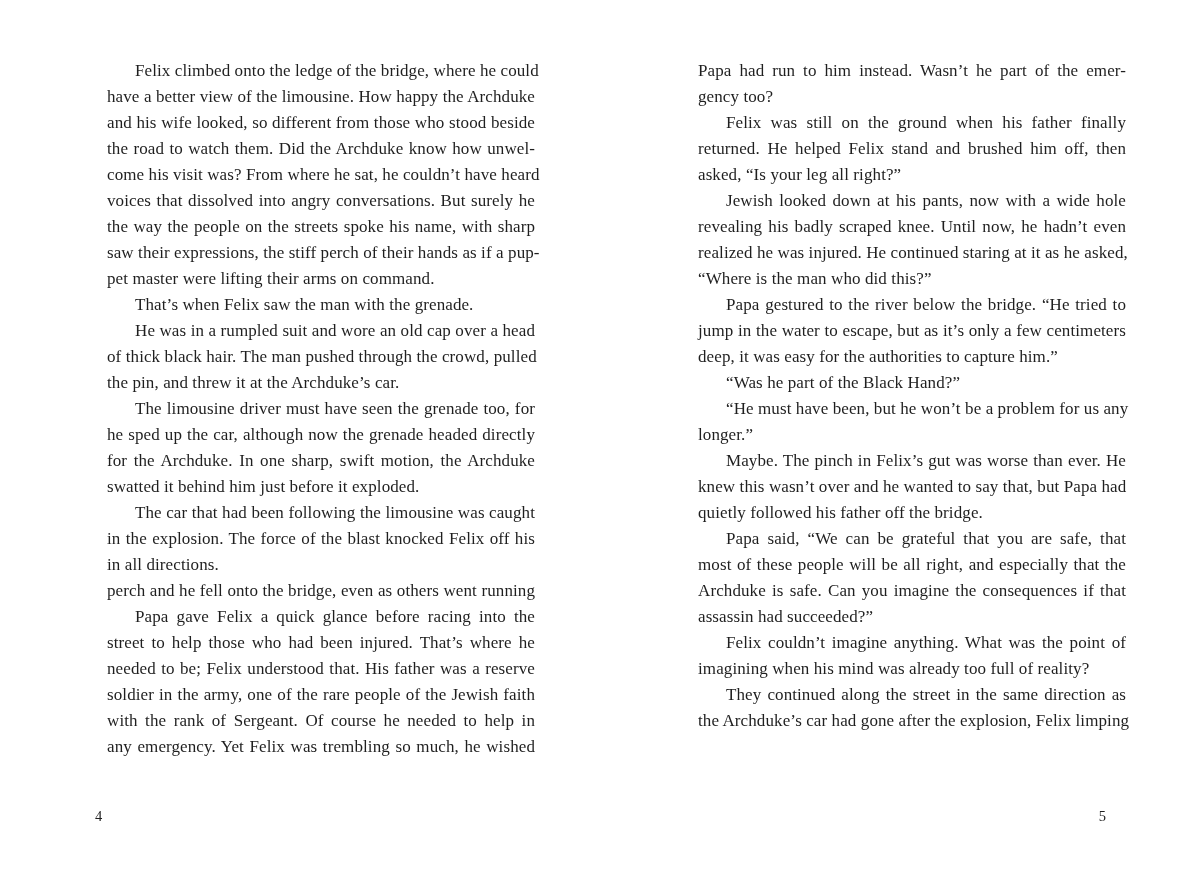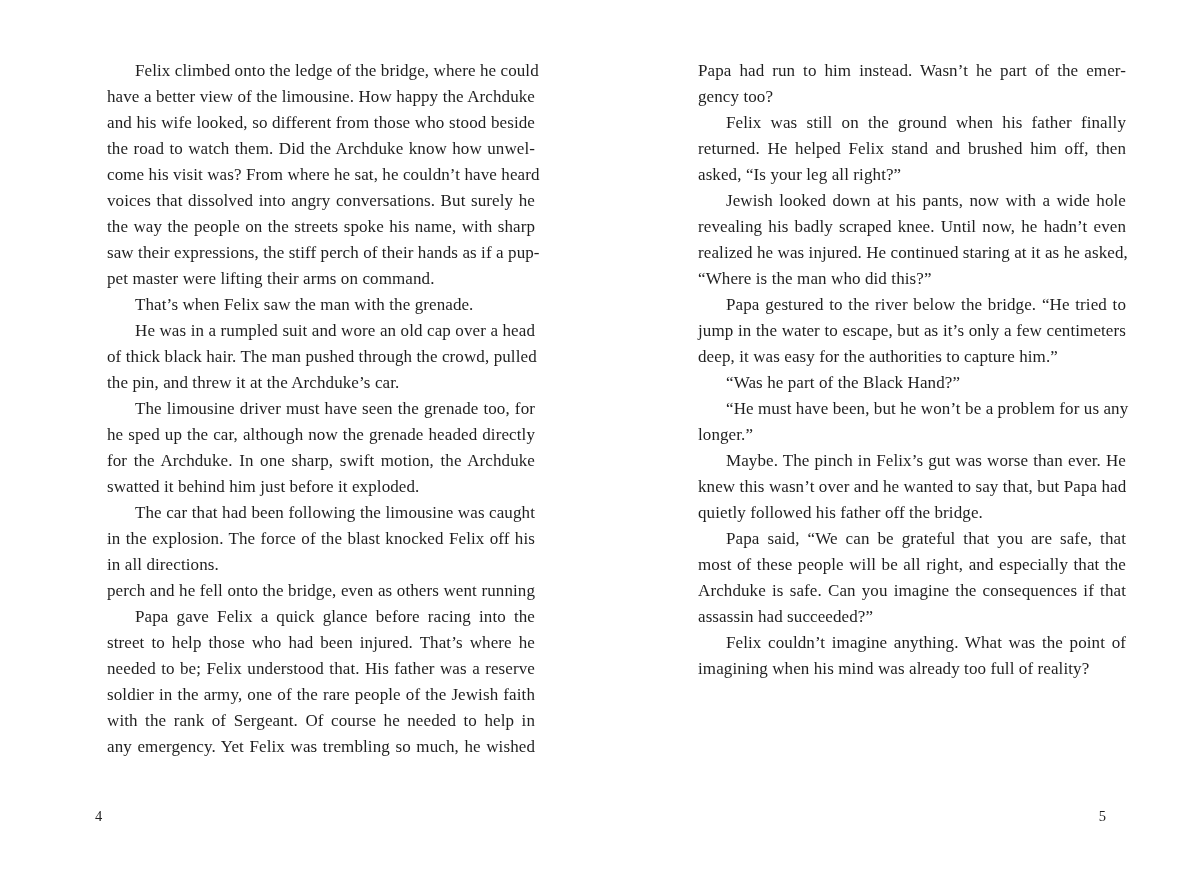--- a/index.html
+++ b/index.html
@@ -141,17 +141,21 @@
         <div class="paragraph">
           <div class="line just indent">Papa said, “We can be grateful that you are safe, that</div>
           <div class="line just">most of these people will be all right, and especially that the</div>
           <div class="line just">Archduke is safe. Can you imagine the consequences if that</div>
           <div class="line">assassin had succeeded?”</div>
         </div>
         <div class="paragraph">
           <div class="line just indent">Felix couldn’t imagine anything. What was the point of</div>
           <div class="line">imagining when his mind was already too full of reality?</div>
         </div>
+        <div class="paragraph">
+          <div class="line just indent">They continued along the street in the same direction as</div>
+          <div class="line just">the Archduke’s car had gone after the explosion, Felix limping</div>
+        </div>
       </div>
     <div class="page-num right-num">5</div>
   </section>
 
 </div>
 
 </body></html>

